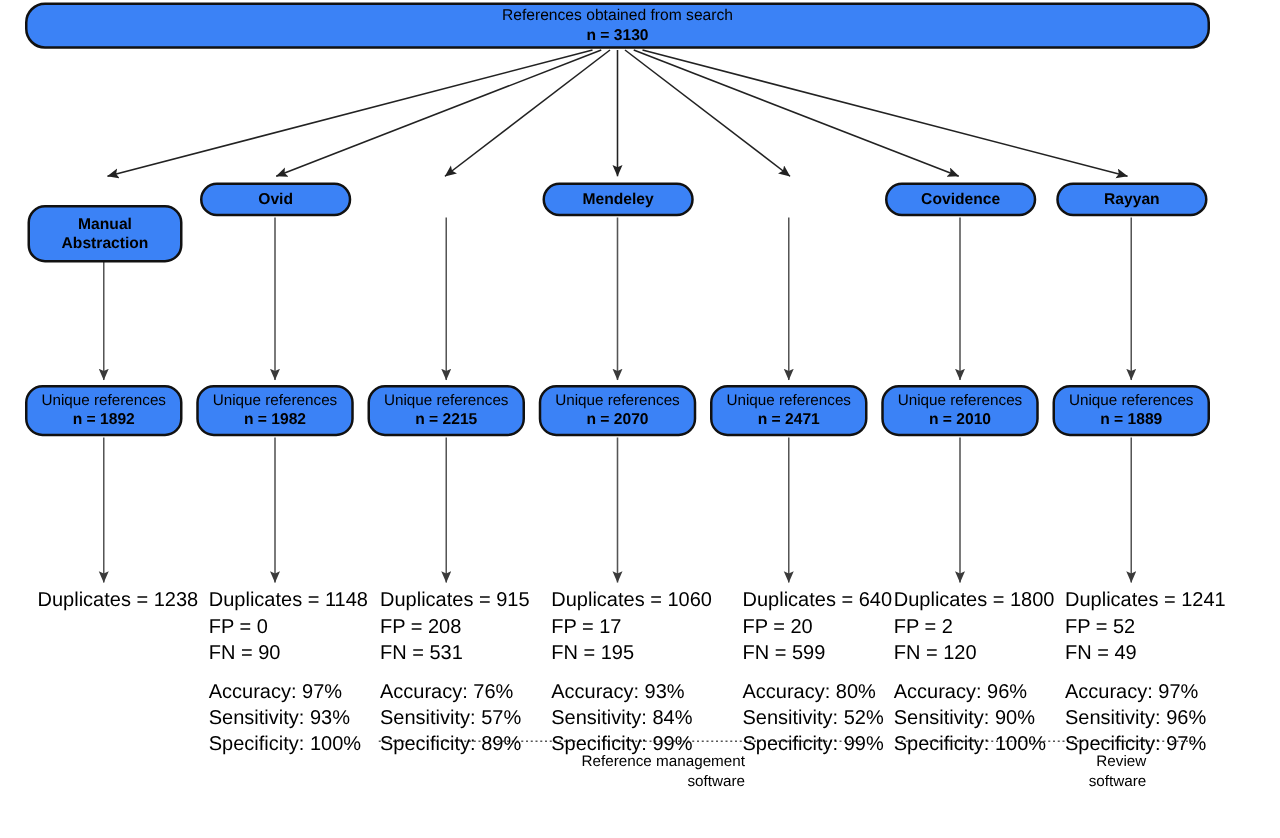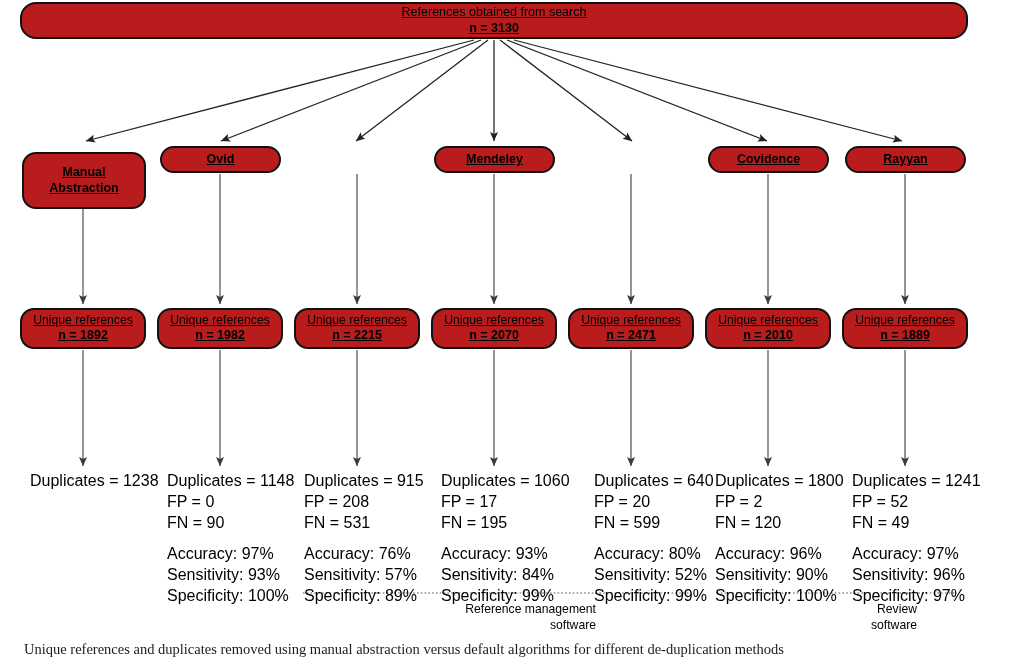--- a/index.html
+++ b/index.html
@@ -23,48 +23,47 @@
     width: 1024px;
     height: 670px;
   }
 
   
   .box {
     position: absolute;
     box-sizing: border-box;
     border: 2.2px solid #111111;
     border-radius: 14px;
-    background: #b91c1c;
+    background: #3b82f6;
     display: flex;
     flex-direction: column;
     align-items: center;
     justify-content: center;
     text-align: center;
     line-height: 1.22;
-    text-decoration: underline;
   }
   .box-top {
     left: 20px;
     top: 2px;
     width: 948px;
     height: 37px;
     font-size: 12.5px;
     border-radius: 16px;
   }
   .box-top .ln2 { font-weight: bold; font-size: 12.5px; }
 
   .row2 {
     top: 146px;
     height: 27px;
     font-size: 12.5px;
     font-weight: bold;
   }
   .row2.tall {
-    top: 152px;
-    height: 57px;
+    top: 164px;
+    height: 46px;
   }
 
   .row3 {
     top: 308px;
     height: 41px;
     font-size: 12.2px;
   }
   .row3 .ln2 { font-weight: bold; font-size: 12.5px; }
 
   
@@ -262,15 +261,14 @@
 
   <div class="cat-label" style="left:396px;top:602px;width:200px;">
     <div>Reference management</div>
     <div>software</div>
   </div>
   <div class="cat-label" style="left:757px;top:602px;width:160px;">
     <div>Review</div>
     <div>software</div>
   </div>
 
-  <div class="caption">Unique references and duplicates removed using manual abstraction versus default algorithms for different de-duplication methods</div>
 
 </div>
 
 </body></html>

